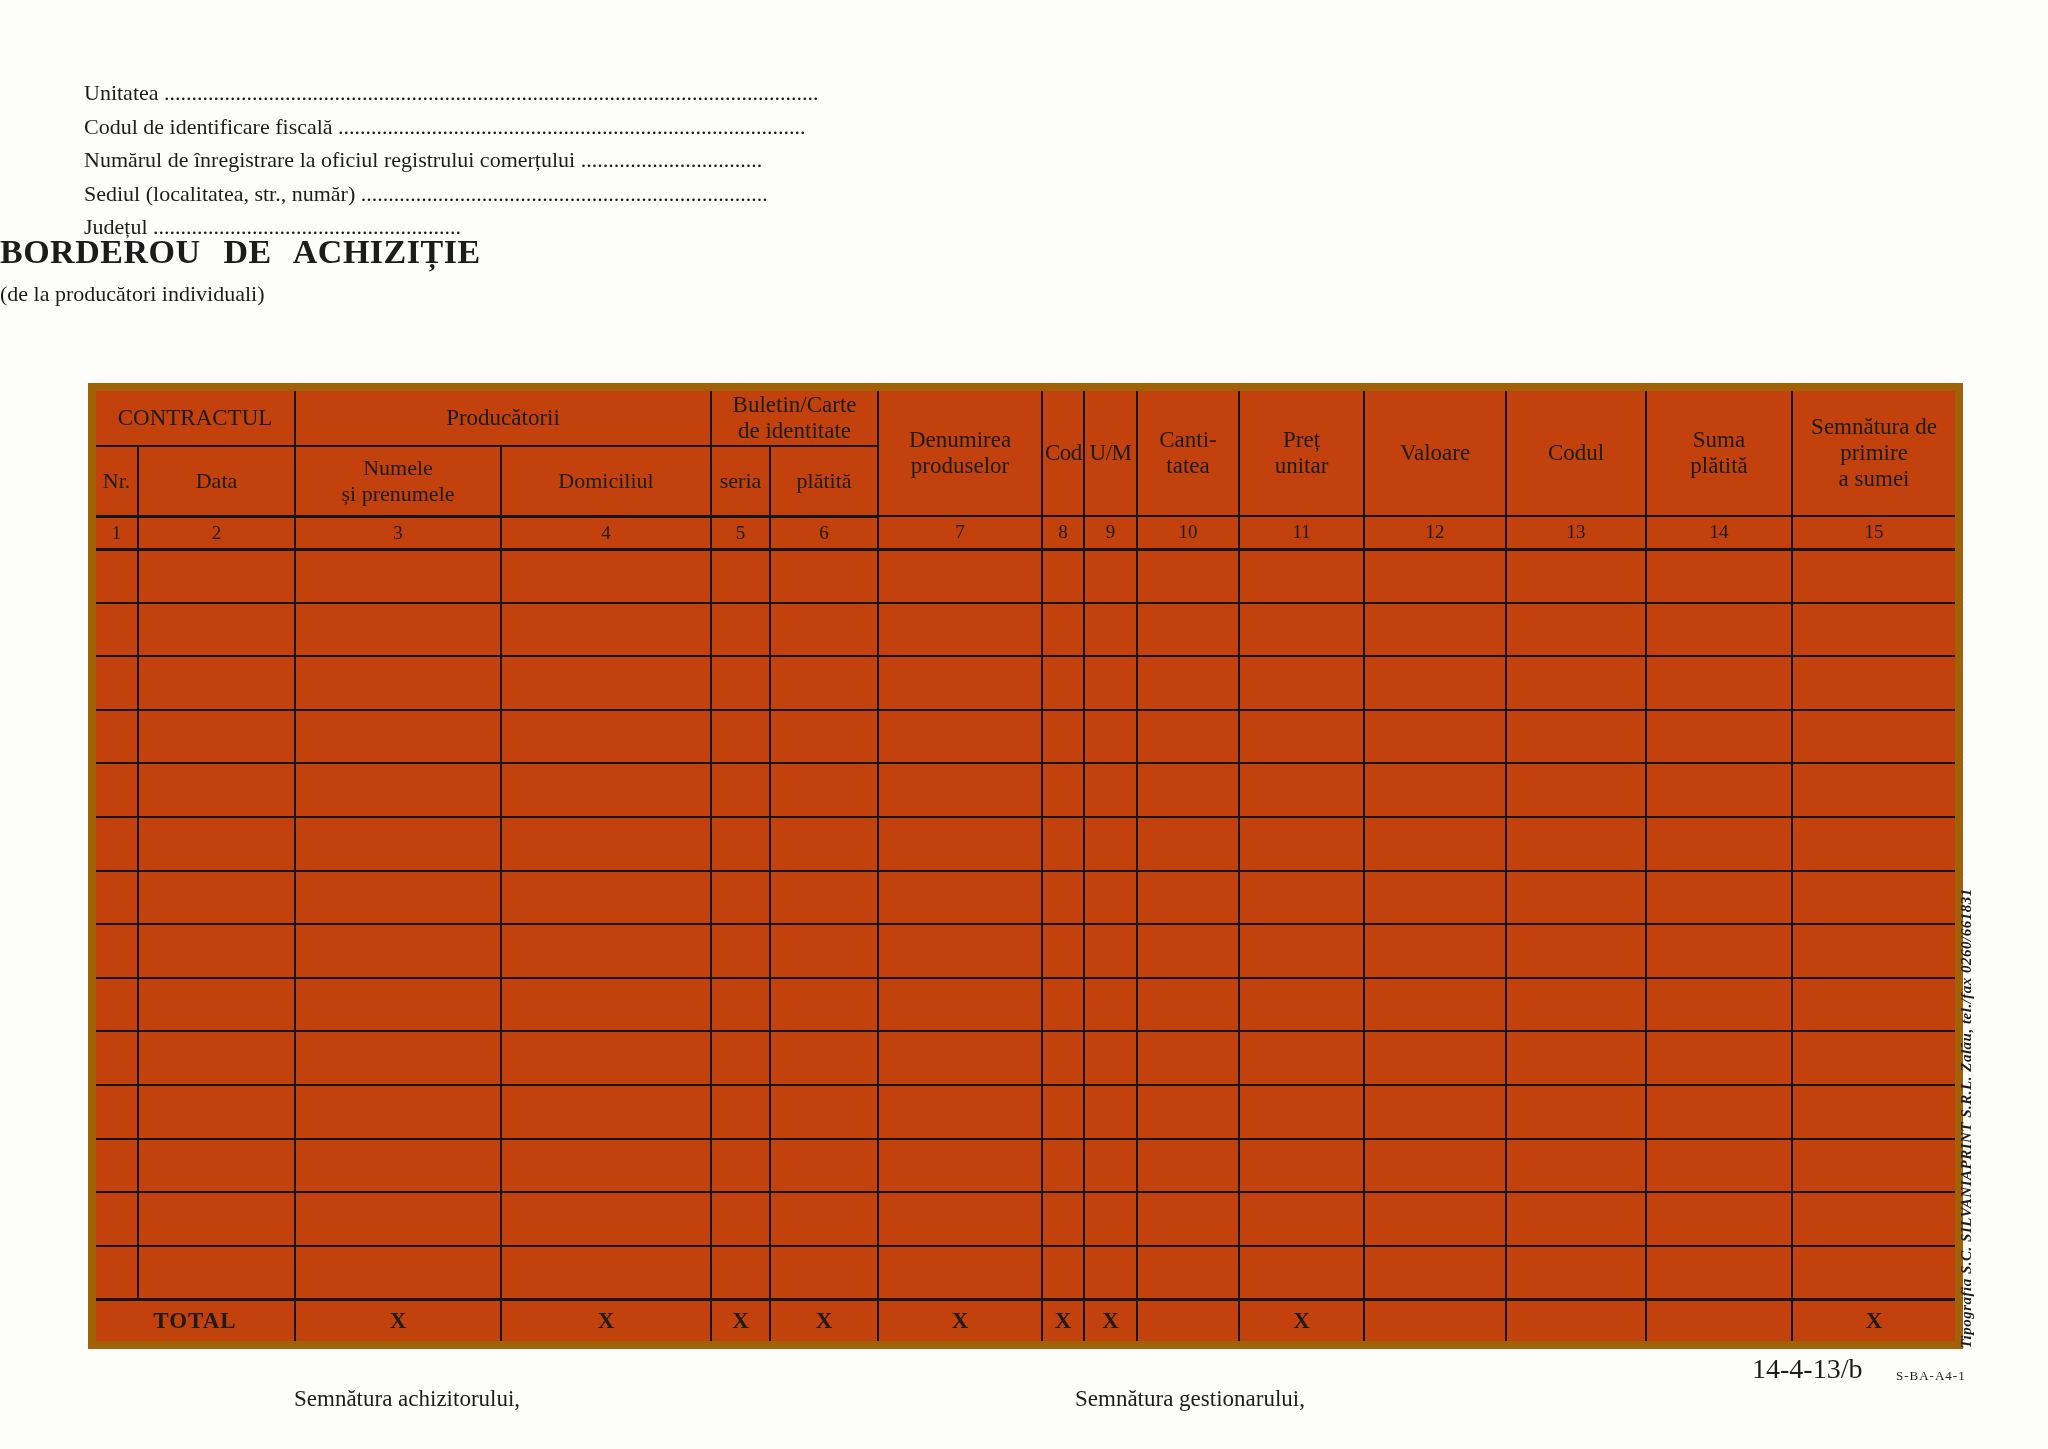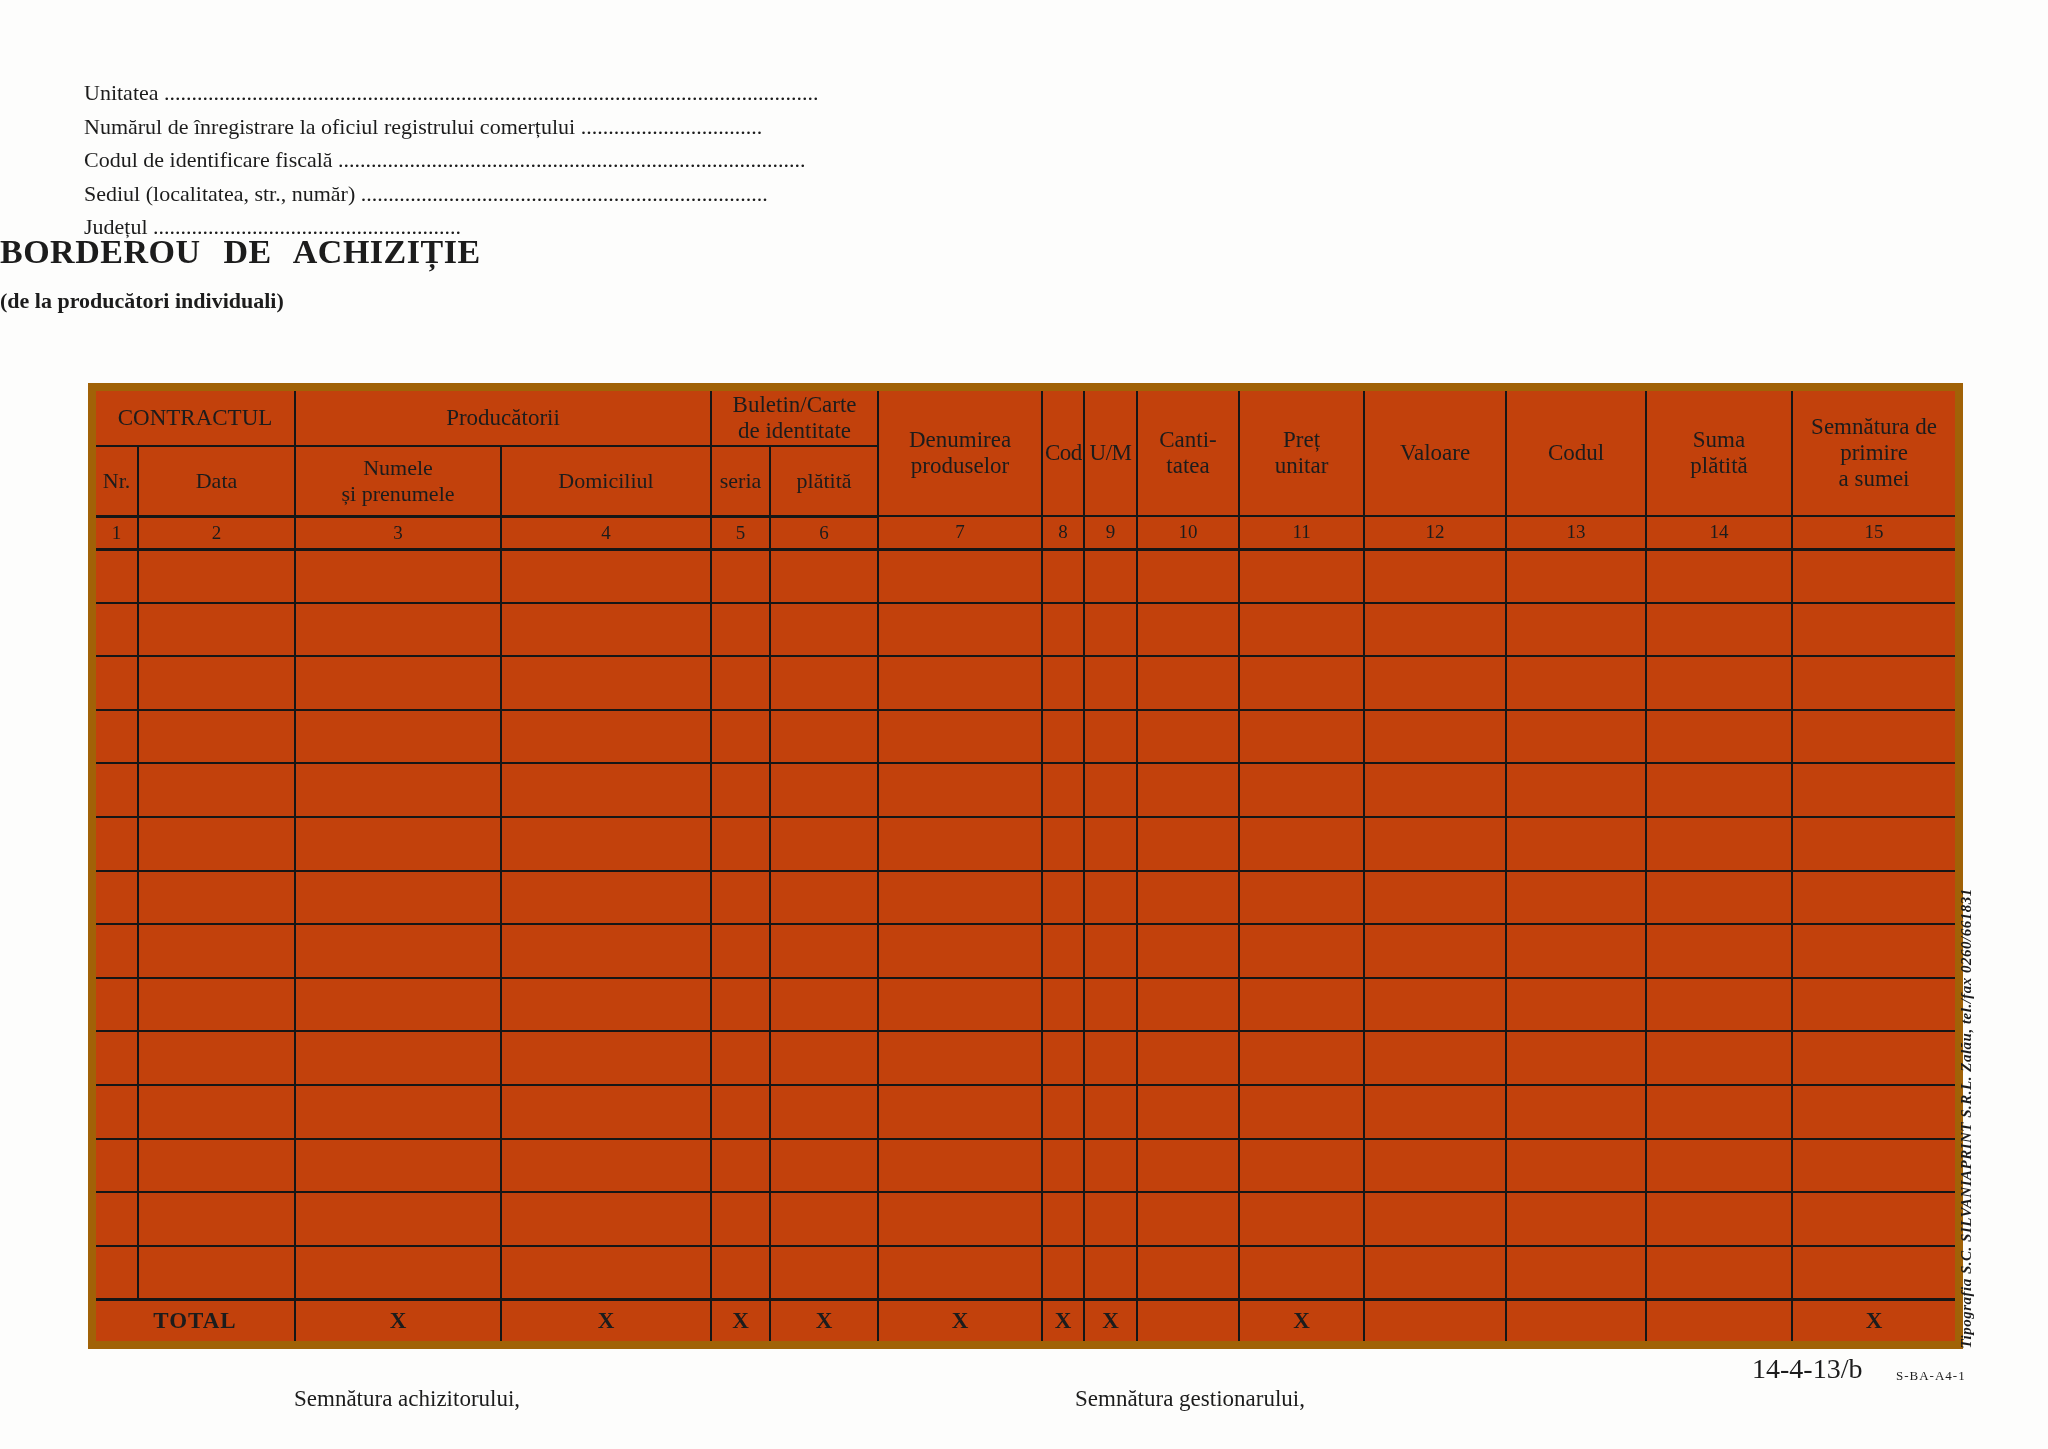--- a/index.html
+++ b/index.html
@@ -11,21 +11,21 @@
     font-family: "Liberation Serif", serif;
     color: #1c1c1c;
     overflow: hidden;
   }
   
   .top-fields { position:absolute; left:84px; top:76px; font-size:22px; line-height:33.5px; white-space:nowrap; }
   
   .title-wrap { position:absolute; top:233px; left:0; width:1984px; text-align:left; }
   .form-title { font-size:34px; font-weight:bold; word-spacing:14px; letter-spacing:0.5px; }
   .nr-line { font-size:22px; margin-top:9px; }
-  .subtitle { font-size:22px; font-weight:bold; margin-top:17px; }
+  .subtitle { font-size:22px; font-weight:normal; margin-top:10px; }
 
   
   table.form-table {
     position:absolute; left:88px; top:383px;
     width:1867px; table-layout:fixed; border-collapse:collapse;
     border:8px solid #a16207;
     background:#c2410c;
   }
   .form-table th, .form-table td {
     border:2px solid #161616;
@@ -59,22 +59,22 @@
     letter-spacing:0.5px;
   }
 </style>
 </head>
 <body>
 
 <div class="page">
 
   <div class="top-fields">
     <div>Unitatea .......................................................................................................................</div>
+    <div>Codul de identificare fiscală .....................................................................................</div>
     <div>Numărul de înregistrare la oficiul registrului comerțului  .................................</div>
-    <div>Codul de identificare fiscală .....................................................................................</div>
     <div>Sediul (localitatea, str., număr)  ..........................................................................</div>
     <div>Județul ........................................................</div>
   </div>
 
   <div class="title-wrap">
     <div class="form-title">BORDEROU DE ACHIZIȚIE</div>
     <div class="subtitle">(de la producători individuali)</div>
   </div>
 
   <table class="form-table">

